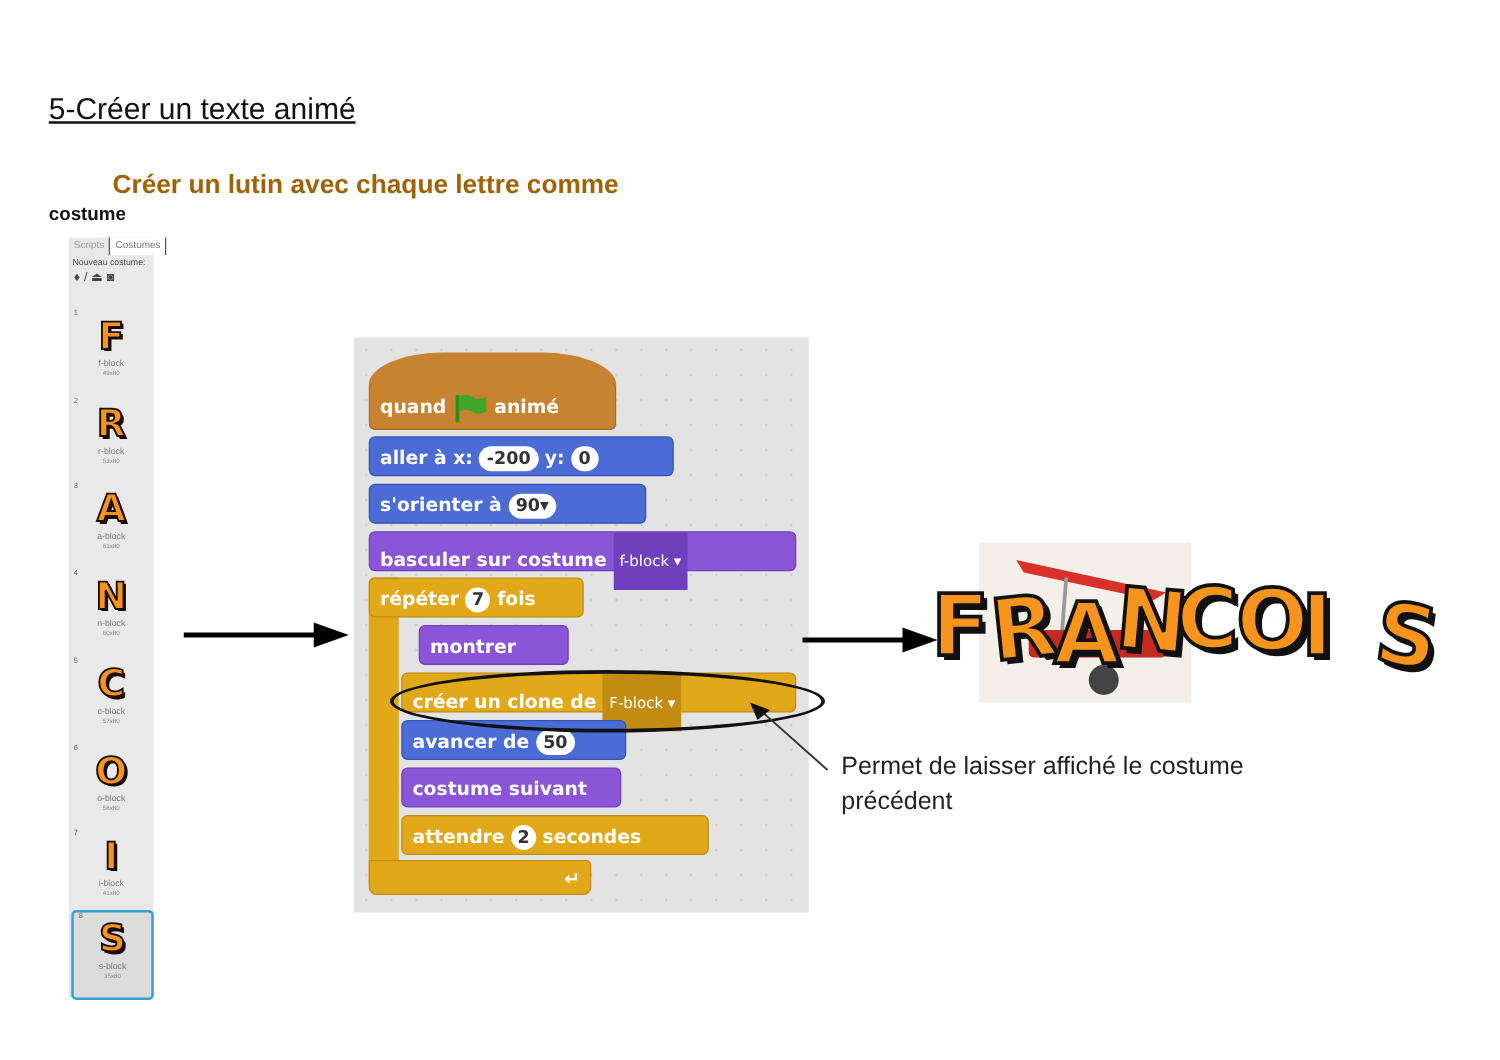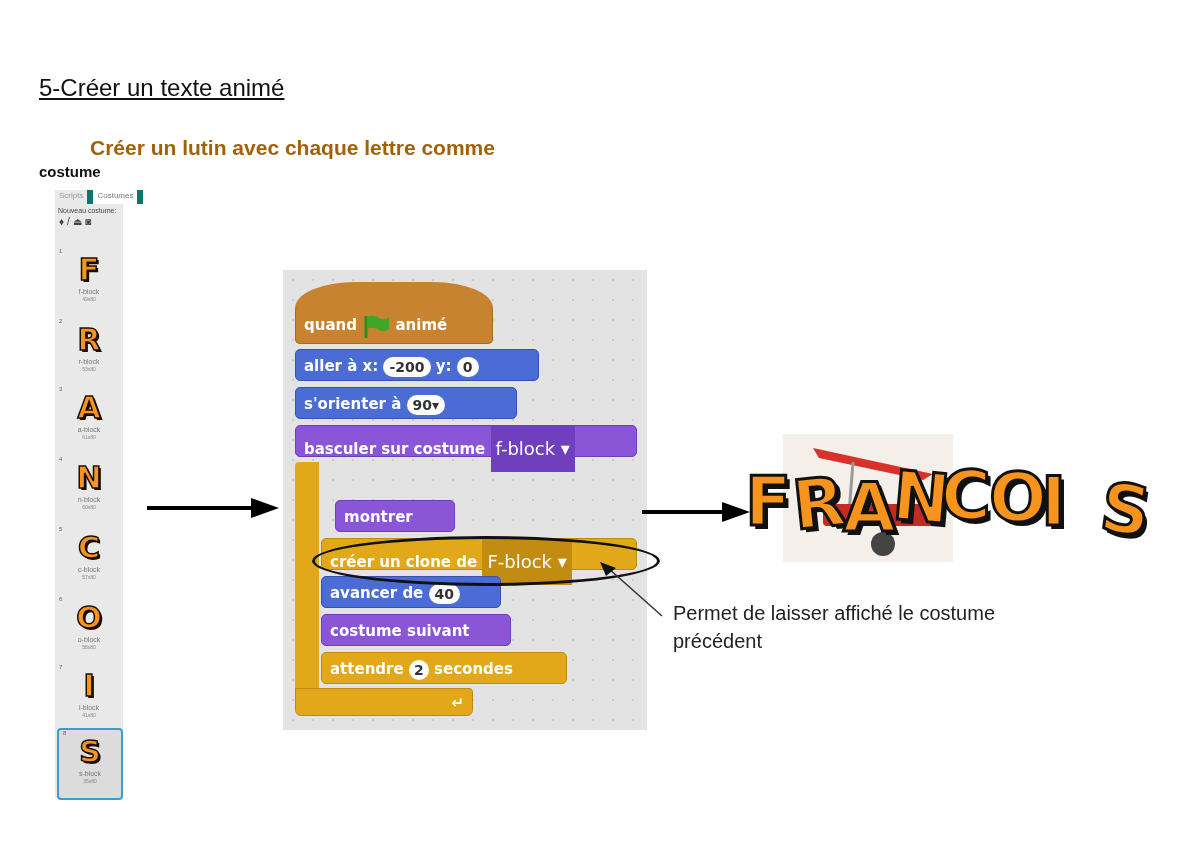--- a/index.html
+++ b/index.html
@@ -2,40 +2,40 @@
 <html><head>
 <meta charset="utf-8">
 <style>
   body { margin:0; width:1200px; height:848px; background:#fff; position:relative; overflow:hidden; font-family:"Liberation Sans", sans-serif; }
   .abs { position:absolute; }
   #title { left:39px; top:74px; font-size:24px; text-decoration:underline; color:#111; }
   #sub1 { left:90px; top:136px; font-size:21px; font-weight:bold; color:#a16207; }
   #sub2 { left:39px; top:163px; font-size:15px; font-weight:bold; color:#111; }
   #panel { left:55px; top:190px; width:68px; height:608px; background:#e9e9e9; }
   .tabs { display:flex; font-size:8px; color:#999; height:14px; }
-  .tabs span { padding:1px 4px; border-right:6px solid #0f766e; }
+  .tabs span { padding:1px 4px; border-right:1px solid #0f766e; }
   .tabs span.active { background:#fff; color:#777; }
   .newc { font-size:7px; color:#444; margin:3px 0 0 3px; white-space:nowrap; }
   .tools { font-size:10px; color:#444; margin:2px 0 0 4px; letter-spacing:3px; }
   .cost { position:absolute; left:0; width:68px; height:68px; text-align:center; }
   .cost.sel { border:2px solid #3a9fd0; border-radius:4px; background:#dcdcdc; width:62px; left:2px; }
   .cnum { position:absolute; left:4px; top:0; font-size:6px; color:#666; }
   .cglyph { font-family:"DejaVu Sans", sans-serif; font-weight:bold; font-size:30px; color:#f7941d; -webkit-text-stroke:1.5px #1a0c00; text-shadow:2px 2px 0 #1a0c00; line-height:36px; margin-top:4px; }
   .cname { font-size:7px; color:#777; line-height:8px; }
   .csize { font-size:5px; color:#888; line-height:7px; }
   #script { left:283px; top:270px; width:364px; height:460px; background:#e3e3e3;
     background-image:radial-gradient(#c9c9c9 1px, transparent 1px); background-size:20px 20px; }
   .blk { position:absolute; color:#fff; font-weight:bold; font-family:"DejaVu Sans", sans-serif; font-size:15px; border-radius:5px; padding:0 8px; height:32px; line-height:32px; white-space:nowrap; box-sizing:border-box; }
   .motion { background:#4a6cd4; border:1px solid #3552b0; }
   .looks { background:#8a55d7; border:1px solid #6e3db8; }
   .ctrl { background:#e1a91a; border:1px solid #c08a0f; }
   .event { background:#c88330; border:1px solid #a86a20; }
   .pill { display:inline-block; background:#fff; color:#333; border-radius:12px; padding:0 6px; height:20px; line-height:20px; font-size:14px; vertical-align:middle; }
   .circ { display:inline-block; background:#fff; color:#333; border-radius:50%; width:20px; height:20px; line-height:20px; text-align:center; font-size:14px; vertical-align:middle; }
-  .dd { display:inline-block; padding:12px 5px; height:22px; line-height:22px; font-weight:normal; font-size:18px; vertical-align:middle; }
+  .dd { display:inline-block; padding:12px 5px; height:22px; line-height:22px; font-weight:normal; font-size:12px; vertical-align:middle; }
   .looks .dd { background:#6f3fbd; }
   .ctrl .dd { background:#c28c12; }
   .flag { display:inline-block; width:28px; height:24px; vertical-align:middle; }
   #oval { left:312px; top:536px; width:342px; height:44px; border:3px solid #111; border-radius:50%; }
   #francois { left:783px; top:434px; width:170px; height:128px; background:#f4efe9; }
   .big { position:absolute; font-family:"DejaVu Sans", sans-serif; font-weight:bold; font-size:68px; color:#f7941d; -webkit-text-stroke:3px #111; text-shadow:4px 4px 0 #111; letter-spacing:-2px; }
   #note { left:673px; top:599px; font-size:20px; color:#222; line-height:28px; }
 </style>
 </head>
 <body>
@@ -126,30 +126,35 @@
   </div>
   <div class="blk motion" style="left:12px;top:117px;width:222px;">
     <span>s'orienter à</span>
     <span class="pill">90▾</span>
   </div>
   <div class="blk looks" style="left:12px;top:155px;width:342px;">
     <span>basculer sur costume</span>
     <span class="dd">f-block ▾</span>
   </div>
   <div class="abs" style="left:12px;top:192px;width:24px;height:250px;background:#e1a91a;border-radius:4px 0 0 6px;"></div>
+  <div class="blk ctrl" style="left:12px;top:192px;width:172px;">
+    <span>répéter</span>
+    <span class="circ">7</span>
+    <span>fois</span>
+  </div>
   <div class="blk looks" style="left:52px;top:230px;width:120px;">montrer</div>
   <div class="blk ctrl" style="left:38px;top:268px;width:316px;">
     <span>créer un clone de</span>
     <span class="dd">F-block ▾</span>
   </div>
   <div class="blk motion" style="left:38px;top:306px;width:180px;">
     <span>avancer de</span>
-    <span class="pill">40</span>
+    <span class="pill">50</span>
   </div>
-  <div class="blk looks" style="left:38px;top:344px;width:190px;">costume suivant</div>
+  <div class="blk looks" style="left:38px;top:344px;width:176px;">costume suivant</div>
   <div class="blk ctrl" style="left:38px;top:382px;width:246px;">
     <span>attendre</span>
     <span class="circ">2</span>
     <span>secondes</span>
   </div>
   <div class="blk ctrl" style="left:12px;top:418px;width:178px;height:28px;line-height:28px;text-align:right;border-radius:0 4px 6px 6px;">
     <span>↵</span>
   </div>
 </div>
 

